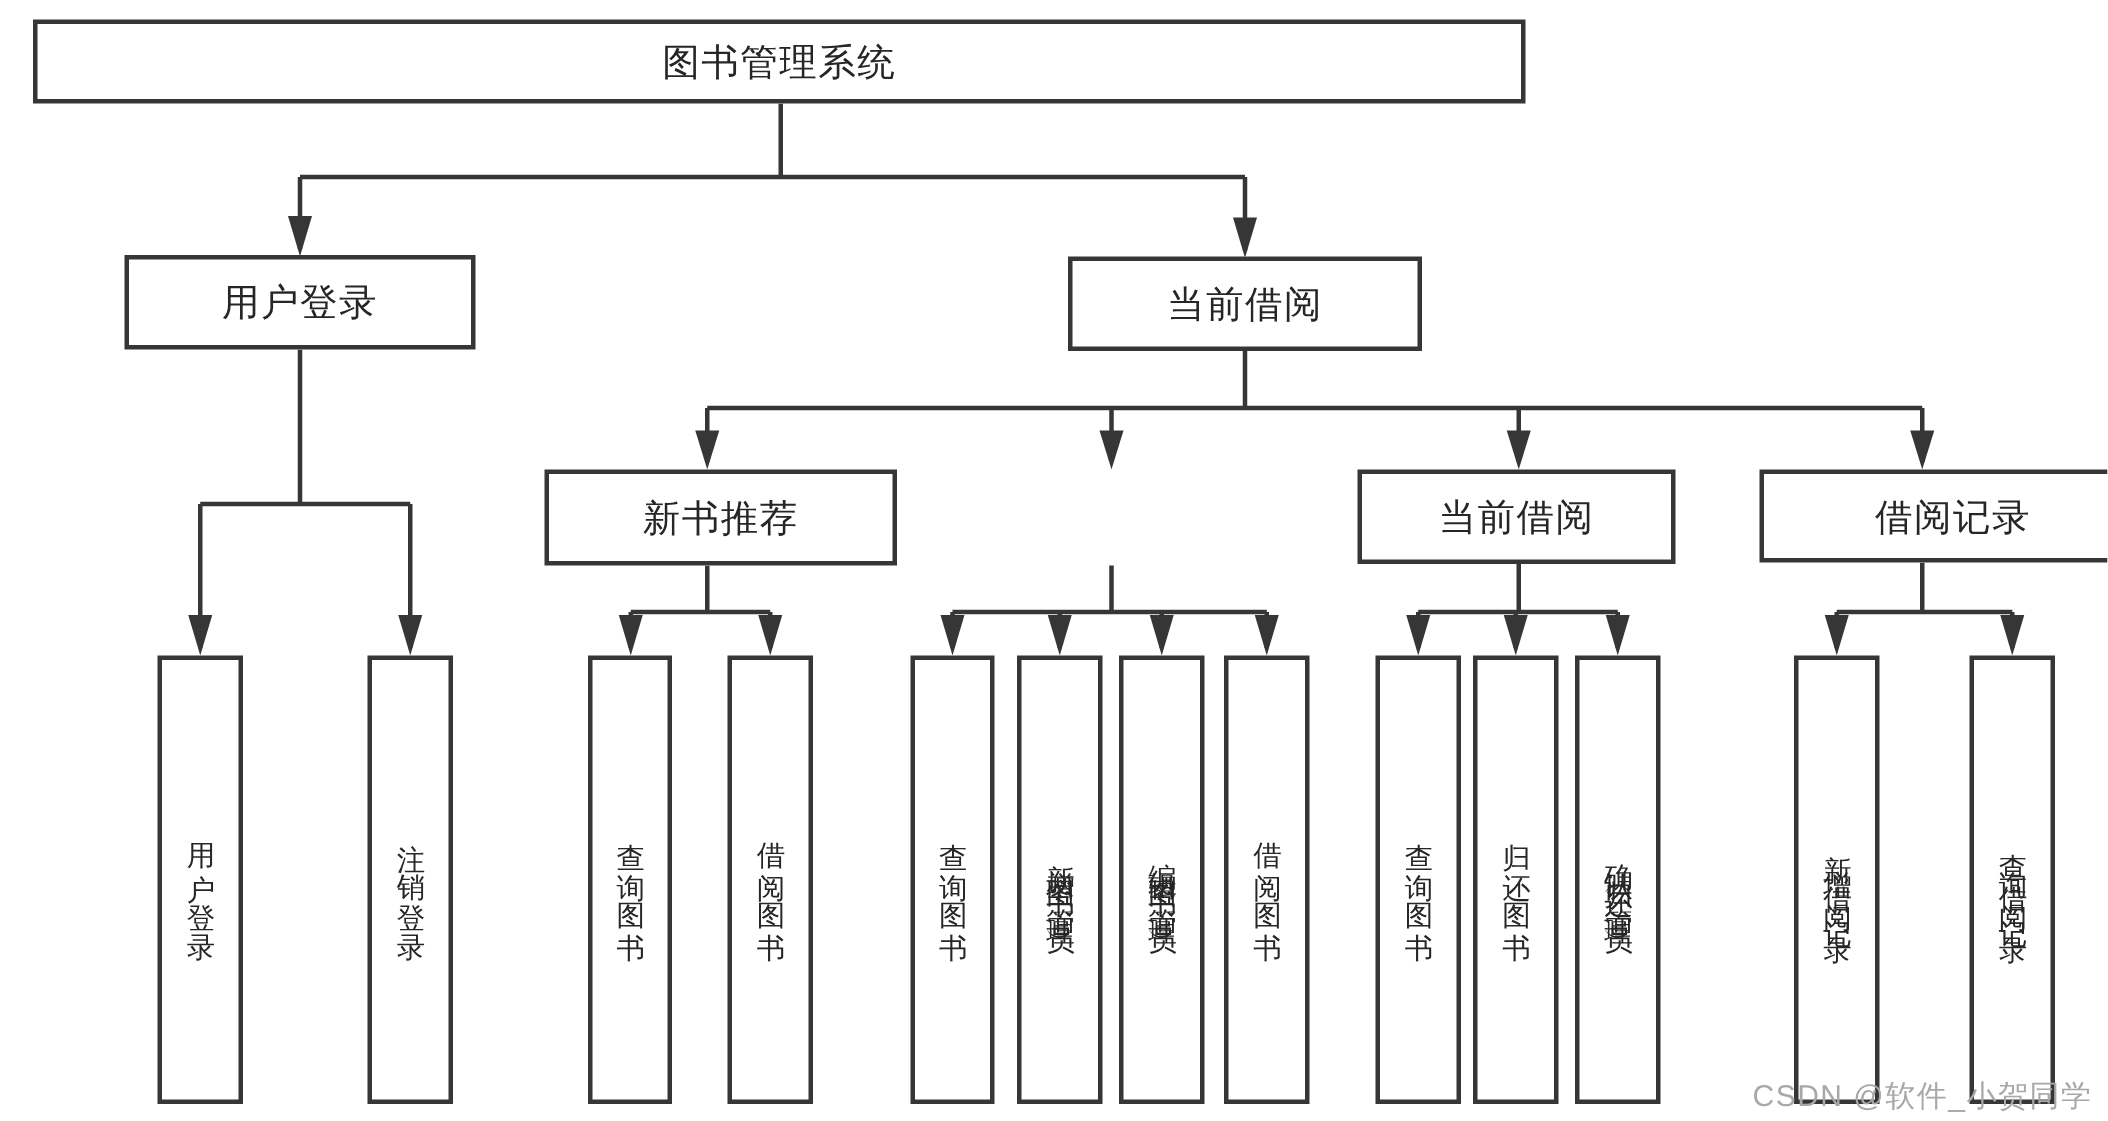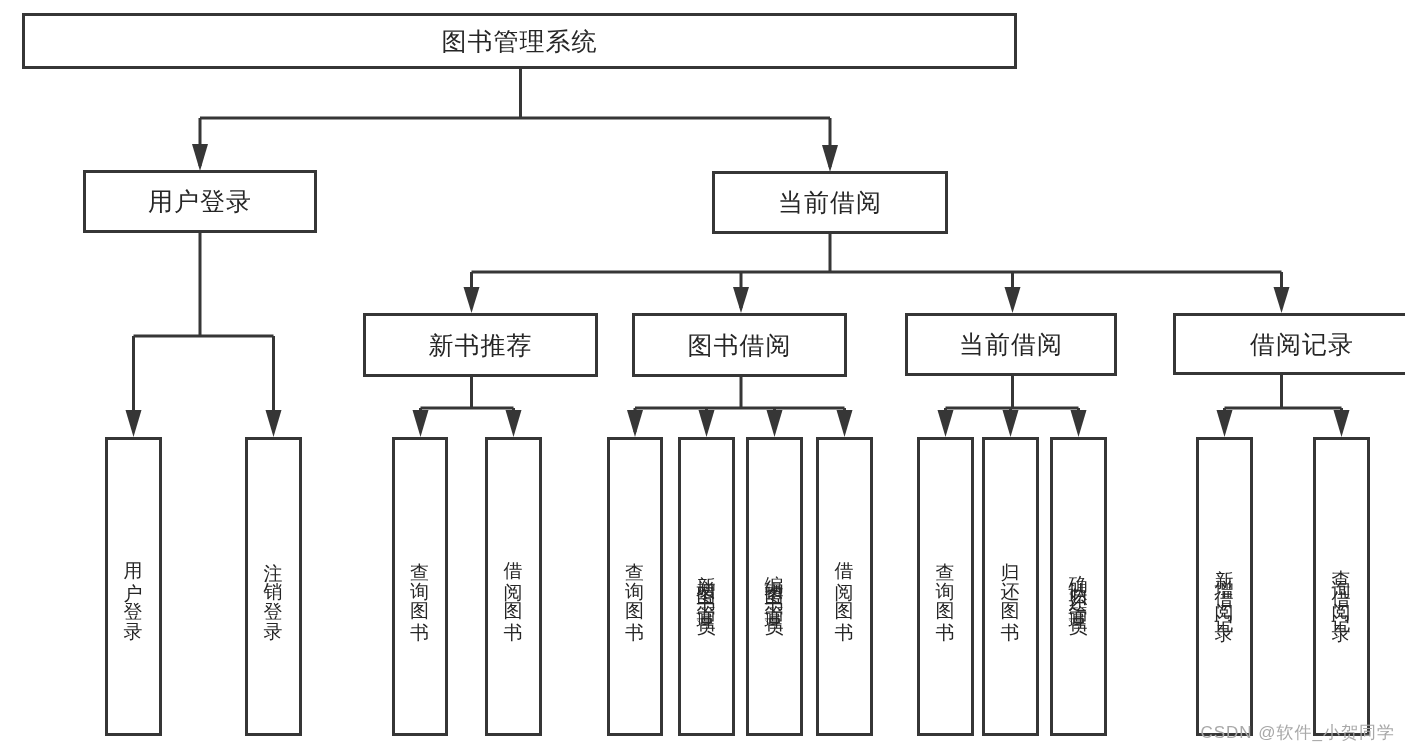--- a/index.html
+++ b/index.html
@@ -54,21 +54,21 @@
   #n-bb-edit{left:746px;top:437px;width:57px;height:299px}
   #n-bb-borrow{left:816px;top:437px;width:57px;height:299px}
   #n-cb-query{left:917px;top:437px;width:57px;height:299px}
   #n-cb-return{left:982px;top:437px;width:57px;height:299px}
   #n-cb-confirm{left:1050px;top:437px;width:57px;height:299px}
   #n-br-add{left:1196px;top:437px;width:57px;height:299px}
   #n-br-query{left:1313px;top:437px;width:57px;height:299px}
   .watermark{
     position:absolute;
     right:10px;bottom:3px;
-    font-size:17px;
+    font-size:20px;
     color:var(--watermark);
     letter-spacing:1px;
     white-space:nowrap;
   }
 </style>
 </head>
 <body>
 
 <div id="canvas">
 
@@ -129,23 +129,20 @@
   <div id="n-user-login" class="box h">
     <span>用户登录</span>
   </div>
   <div id="n-book-mgmt" class="box h">
     <span>当前借阅</span>
   </div>
 
   <div id="n-new-book" class="box h">
     <span>新书推荐</span>
   </div>
-  <div id="n-book-borrow" class="box h">
-    <span>图书借阅</span>
-  </div>
   <div id="n-current-borrow" class="box h">
     <span>当前借阅</span>
   </div>
   <div id="n-borrow-record" class="box h">
     <span>借阅记录</span>
   </div>
 
   <div id="n-login" class="box v">
     <span class="vs">用户登录</span>
   </div>

